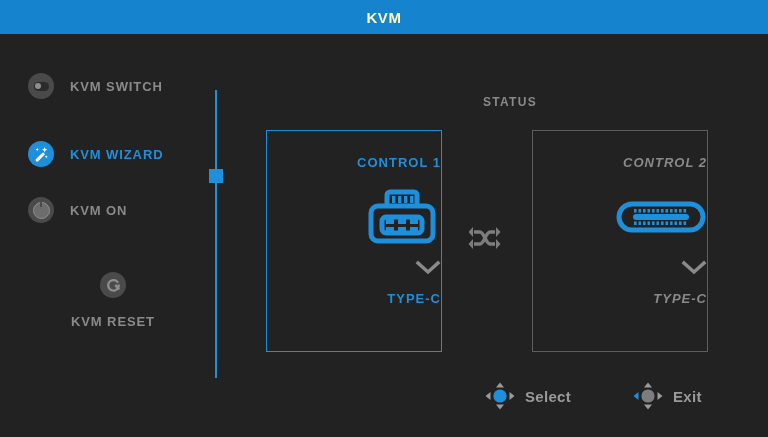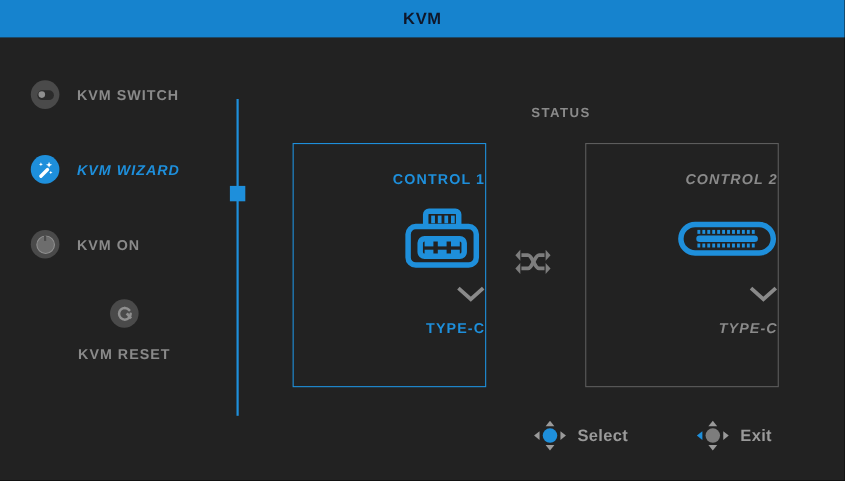--- a/index.html
+++ b/index.html
@@ -22,21 +22,21 @@
     position: absolute;
     left: 0; top: 0;
     width: 768px;
     height: 34px;
     background: #1683ce;
     display: flex;
     align-items: center;
     justify-content: center;
   }
   .titlebar-text {
-    color: #0f172a;
+    color: #fef9c3;
     font-size: 15px;
     font-weight: bold;
     letter-spacing: 0.6px;
   }
 
   
   .sidebar {
     position: absolute;
     left: 0; top: 34px;
     width: 200px;
@@ -51,21 +51,21 @@
     align-items: center;
     gap: 16px;
   }
   .menu-label {
     font-size: 13px;
     font-weight: bold;
     letter-spacing: 0.9px;
     color: #8a8a8a;
     white-space: nowrap;
   }
-  .menu-item.active .menu-label { color: #1e8fdb; font-style: italic; }
+  .menu-item.active .menu-label { color: #1e8fdb; }
 
   .icon-circle {
     width: 26px;
     height: 26px;
     border-radius: 50%;
     background: #4a4a4a;
     position: relative;
     flex: 0 0 auto;
     display: flex;
     align-items: center;
@@ -234,21 +234,21 @@
             <rect x="4.4" y="12.6" width="11.5" height="3.1" rx="1.4" transform="rotate(-45 10.1 14.1)"></rect>
             <path d="M14.6 4.0 l0.8 2.0 2.0 0.8 -2.0 0.8 -0.8 2.0 -0.8 -2.0 -2.0 -0.8 2.0 -0.8 z"></path>
             <path d="M7.2 4.6 l0.5 1.3 1.3 0.5 -1.3 0.5 -0.5 1.3 -0.5 -1.3 -1.3 -0.5 1.3 -0.5 z"></path>
             <path d="M16.2 12.2 l0.45 1.15 1.15 0.45 -1.15 0.45 -0.45 1.15 -0.45 -1.15 -1.15 -0.45 1.15 -0.45 z"></path>
           </g>
         </svg>
       </span>
       <span class="menu-label">KVM WIZARD</span>
     </div>
 
-    <div class="menu-item" style="top:170px;text-align:right;">
+    <div class="menu-item" style="top:158px;text-align:right;">
       <span class="icon-circle">
         <span class="glyph-dial"></span>
       </span>
       <span class="menu-label">KVM ON</span>
     </div>
 
     <div class="menu-item" style="top:238px;flex-direction:column;">
       <span class="icon-circle">
         <svg class="glyph-reset" viewBox="0 0 18 18">
           <path d="M9 3.2 a5.6 5.6 0 1 0 5.6 5.6" fill="none" stroke="#8f8f8f" stroke-width="2.4" stroke-linecap="round"></path>

